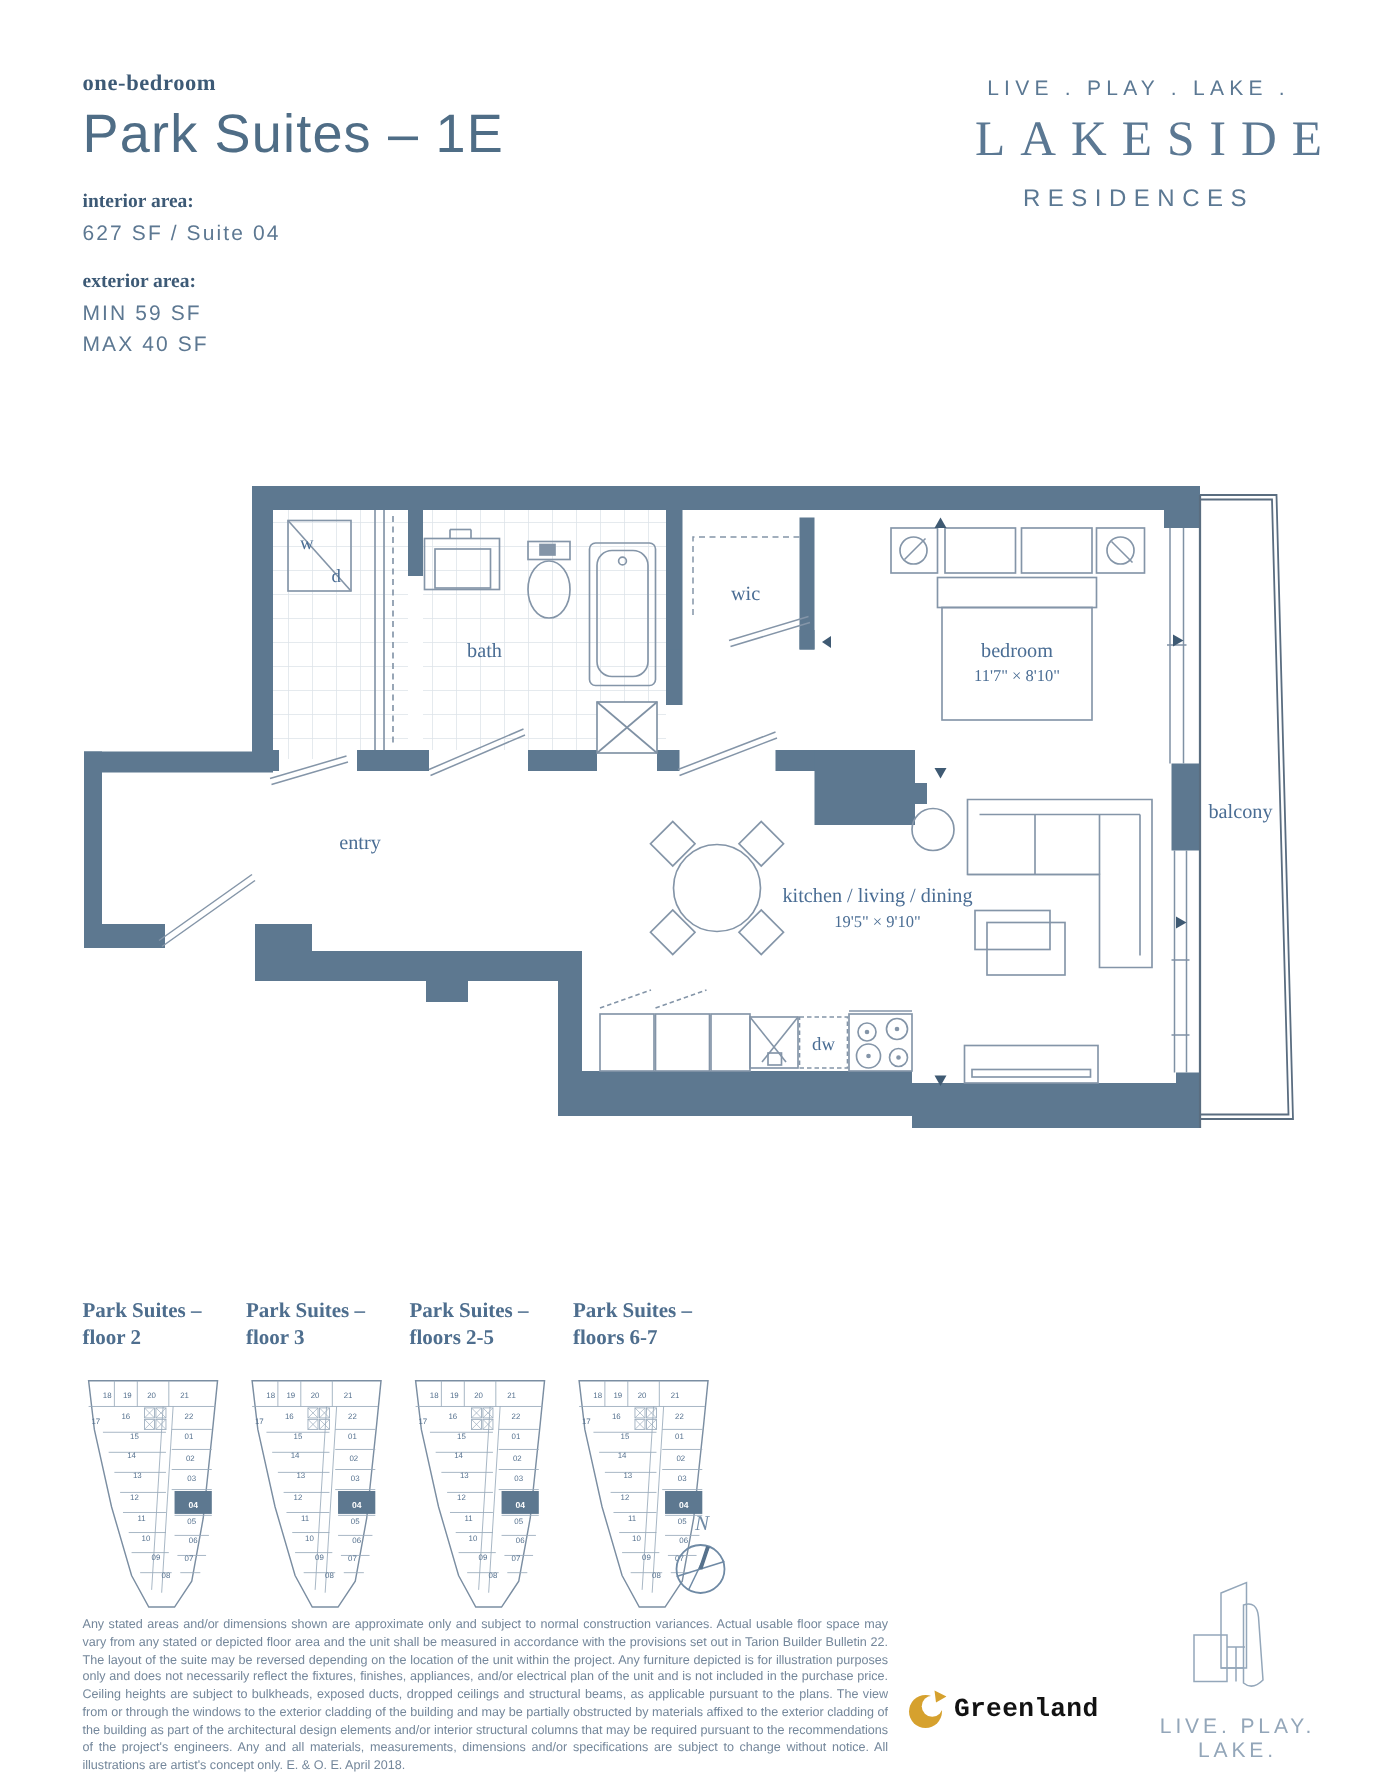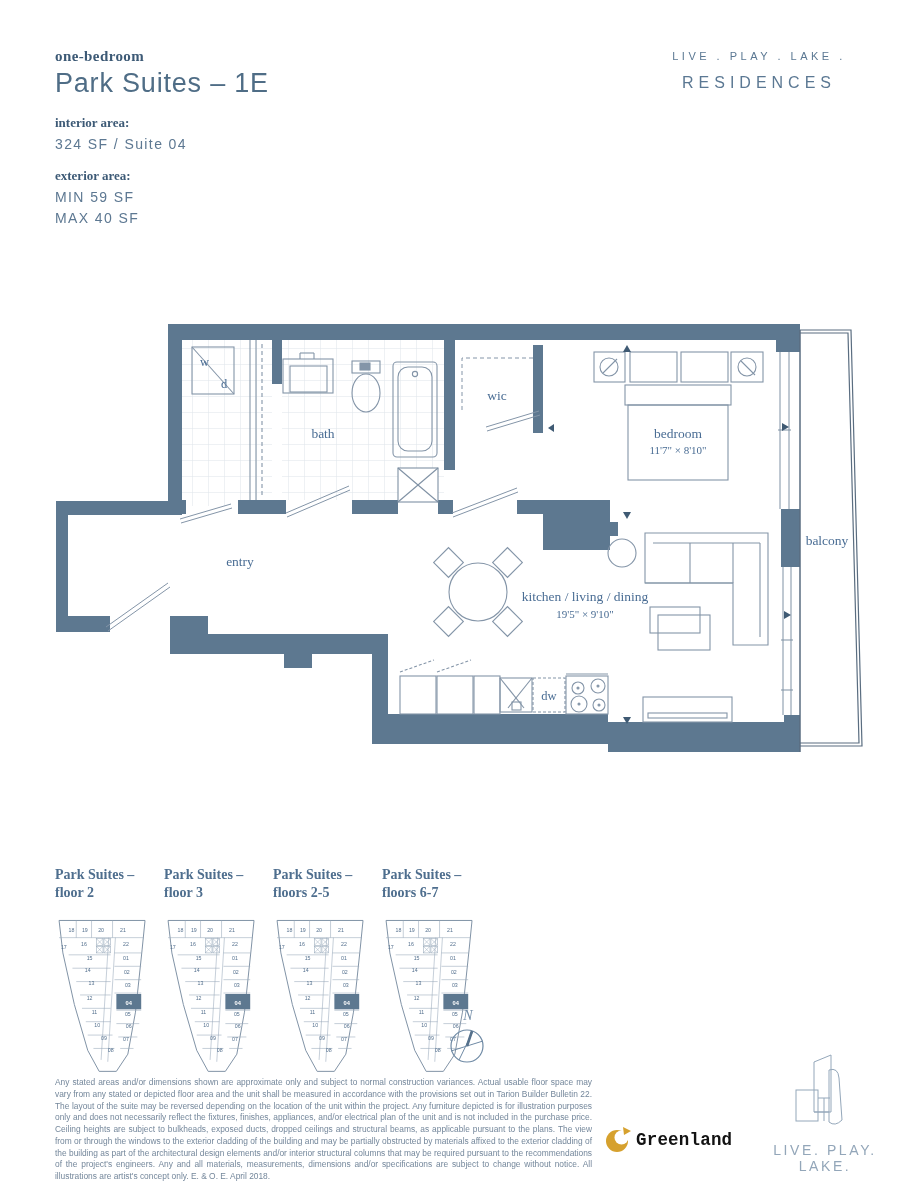--- a/index.html
+++ b/index.html
@@ -1,26 +1,26 @@
 <!DOCTYPE html>
 <html><head>
 <meta charset="utf-8">
 <style>
   html,body{margin:0;padding:0;background:#fff;}
   .page{position:relative;width:892px;height:1188px;background:#ffffff;overflow:hidden;
         font-family:"Liberation Sans",sans-serif;}
   
   .hdr{position:absolute;left:55px;top:48px;}
   .unit-type{font-family:"Liberation Serif",serif;font-weight:700;font-size:15px;color:#3d5a76;letter-spacing:.4px;}
-  .title{font-size:27px;color:#4f6d86;letter-spacing:.8px;margin-top:3px;}
+  .title{font-size:36px;color:#4f6d86;letter-spacing:.8px;margin-top:3px;}
   .area-label{font-family:Liberation Serif, serif;font-weight:700;font-size:13px;color:#3d5a76;margin-top:16px;}
   .area-value{font-size:14px;color:#5d7892;letter-spacing:1.4px;margin-top:5px;}
   
   .brand{position:absolute;left:640px;top:50px;width:238px;text-align:center;color:#5b7893;}
-  .brand-tag{font-size:11px;letter-spacing:3.5px;}
+  .brand-tag{font-size:14px;letter-spacing:3.5px;}
   .brand-name{font-family:"Liberation Serif",serif;font-size:33px;letter-spacing:10px;margin-top:9px;margin-left:10px;}
   .brand-sub{font-size:16px;letter-spacing:5px;margin-top:12px;}
   
   .plan{position:absolute;left:0;top:300px;}
   .room-lbl{font-family:"Liberation Serif",serif;font-size:13.5px;fill:#4a6d94;}
   .dim-lbl{font-family:"Liberation Serif",serif;font-size:11px;fill:#4a6d94;}
   .small-lbl{font-family:"Liberation Serif",serif;font-size:12.5px;fill:#4a6d94;}
   
   .keyplans{position:absolute;left:55px;top:866px;display:flex;gap:20px;}
   .keyplan{width:89px;}
@@ -38,28 +38,29 @@
 </style>
 </head>
 <body>
 
 <div class="page">
 
   <div class="hdr">
     <div class="unit-type">one-bedroom</div>
     <div class="title">Park Suites – 1E</div>
     <div class="area-label">interior area:</div>
-    <div class="area-value">324 SF / Suite 04</div>
+    <div class="area-value">627 SF / Suite 04</div>
     <div class="area-label">exterior area:</div>
     <div class="area-value">MIN 59 SF</div>
     <div class="area-value">MAX 40 SF</div>
   </div>
 
   <div class="brand">
     <div class="brand-tag">LIVE . PLAY . LAKE .</div>
+    <div class="brand-name">LAKESIDE</div>
     <div class="brand-sub">RESIDENCES</div>
   </div>
 
   <svg class="plan" width="918" height="480" viewBox="0 0 918 480">
     <defs>
       <pattern id="tiles" width="16" height="16" patternUnits="userSpaceOnUse">
         <path d="M16 0H0V16" stroke="#dde3e9" stroke-width="1" fill="none"></path>
       </pattern>
     </defs>
 

